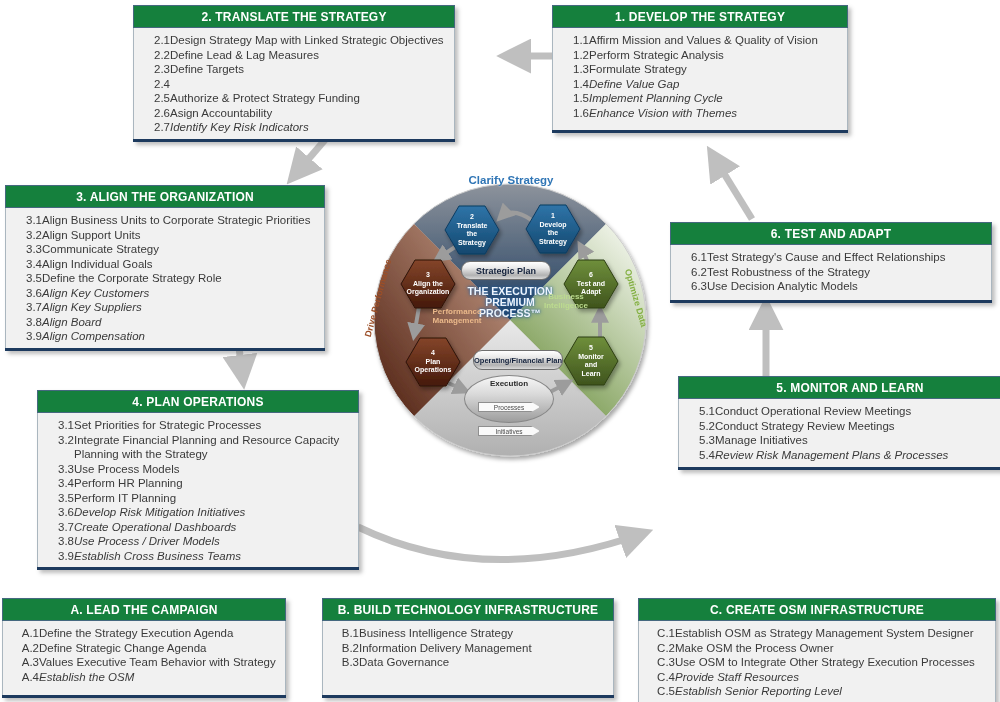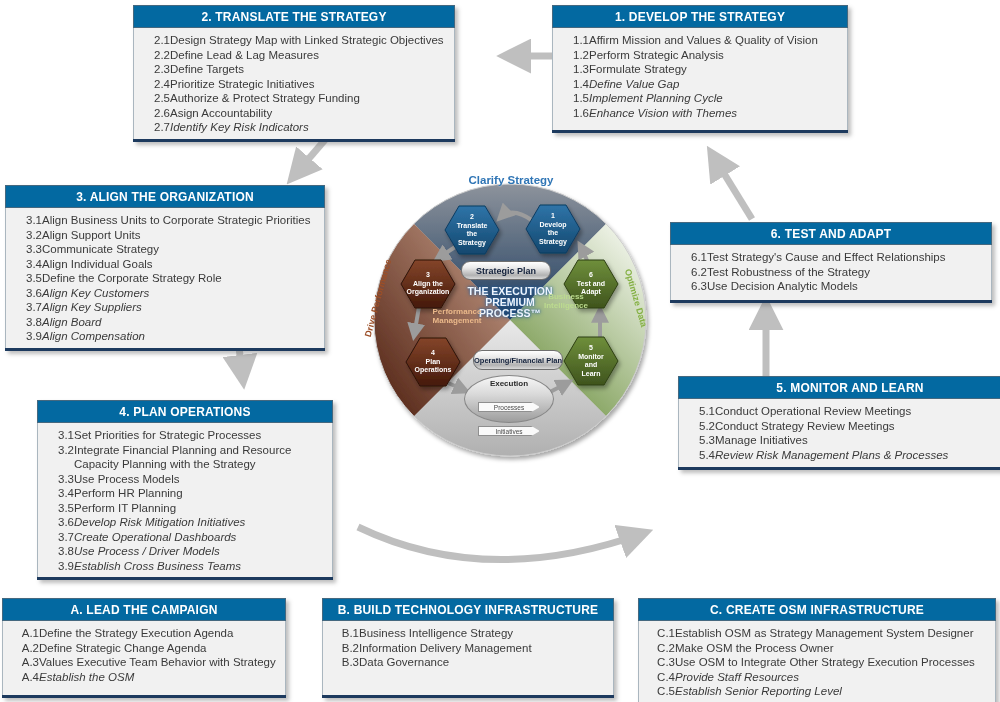--- a/index.html
+++ b/index.html
@@ -1,21 +1,21 @@
 <!DOCTYPE html>
 <html><head>
 <meta charset="utf-8">
 <style>
   html,body{margin:0;padding:0;background:#ffffff;}
   .stage{position:relative;width:1000px;height:702px;font-family:"Liberation Sans",sans-serif;overflow:hidden;background:#ffffff;}
   svg.diagram{position:absolute;left:0;top:0;z-index:1;}
   .sbox{position:absolute;z-index:2;display:flex;flex-direction:column;
         box-shadow:3px 3px 4px rgba(110,110,110,.45);
         border-bottom:3px solid #1d3a5e;background:#f1f1f1;}
-  .sbox-header{background:#0369a1;border:1px solid #45687f;color:#ffffff;
+  .sbox-header{background:#15803d;border:1px solid #45687f;color:#ffffff;
         font-weight:bold;font-size:12px;text-align:center;padding:4px 2px 3px 2px;
         letter-spacing:.2px;}
   .sbox-body{flex:1;border-left:1px solid #aab6bf;border-right:1px solid #aab6bf;
         padding:5px 4px 4px 0;}
   .item{display:flex;align-items:flex-start;padding-left:9px;line-height:14.5px;
         font-size:11.5px;color:#3a3a3a;}
   .inum{flex:0 0 27px;text-align:right;}
   .itext{flex:1;}
   .italic{font-style:italic;}
   .overlay{position:absolute;z-index:3;pointer-events:none;}
@@ -139,21 +139,20 @@
           <span class="itext">Define Lead &amp; Lag Measures</span>
         </div>
 
         <div class="item">
           <span class="inum">2.3</span>
           <span class="itext">Define Targets</span>
         </div>
 
         <div class="item">
           <span class="inum">2.4</span>
-          <span class="itext">Prioritize Strategic Initiatives</span>
         </div>
 
         <div class="item">
           <span class="inum">2.5</span>
           <span class="itext">Authorize &amp; Protect Strategy Funding</span>
         </div>
 
         <div class="item">
           <span class="inum">2.6</span>
           <span class="itext">Asign Accountability</span>
@@ -246,21 +245,21 @@
           <span class="itext italic">Align Board</span>
         </div>
 
         <div class="item">
           <span class="inum">3.9</span>
           <span class="itext italic">Align Compensation</span>
         </div>
       </div>
   </div>
 
-  <div class="sbox" style="left:37px;top:400px;width:296px;min-height:170px">
+  <div class="sbox" style="left:37px;top:390px;width:322px;min-height:170px">
     <div class="sbox-header">4. PLAN OPERATIONS</div>
     <div class="sbox-body">
 
         <div class="item">
           <span class="inum">3.1</span>
           <span class="itext">Set Priorities for Strategic Processes</span>
         </div>
 
         <div class="item">
           <span class="inum">3.2</span>

